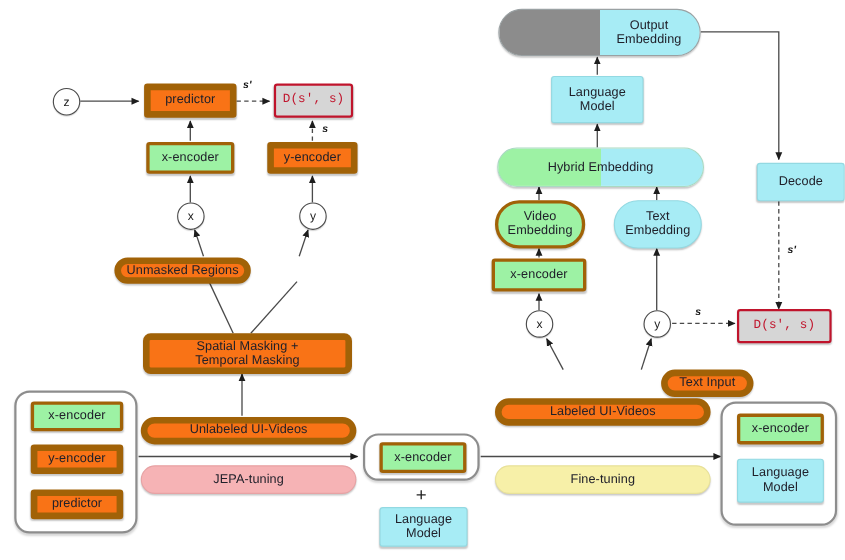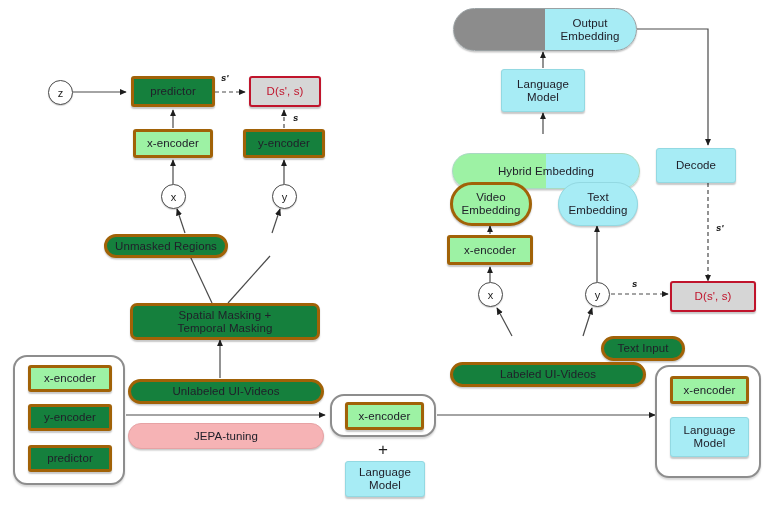--- a/index.html
+++ b/index.html
@@ -3,27 +3,27 @@
 <meta charset="utf-8">
 <style>
   html,body{margin:0;padding:0;background:#ffffff;}
   body{width:768px;height:509px;font-family:"Liberation Sans",sans-serif;}
   #stage{position:relative;width:768px;height:509px;overflow:hidden;background:#fff;}
   svg.edges{position:absolute;left:0;top:0;width:768px;height:509px;pointer-events:none;}
 
   .node{position:absolute;box-sizing:border-box;display:flex;align-items:center;
         justify-content:center;text-align:center;color:#20202a;line-height:1.12;
         font-size:11.5px;letter-spacing:.1px;}
-  .gray{background:#15803d;border:3px solid #a16207;box-shadow:0 1.5px 1.5px rgba(0,0,0,.22);text-align:center;}
+  .gray{background:#f97316;border:6px solid #a16207;box-shadow:0 1.5px 1.5px rgba(0,0,0,.22);text-align:center;}
   .green{background:#9df2a4;border:3px solid #a16207;box-shadow:0 1.5px 1.5px rgba(0,0,0,.22);}
   .cyan{background:#a7ecf5;border:1px solid #93d9e2;box-shadow:0 1.5px 1.5px rgba(0,0,0,.22);}
   .pink{background:#f6b3b5;border:1px solid #e7a2a4;box-shadow:0 1.5px 1.5px rgba(0,0,0,.22);}
   .yellow{background:#f7f0a8;border:1px solid #e8e199;box-shadow:0 1.5px 1.5px rgba(0,0,0,.22);}
   .redline{background:#d6d6d6;border:2.5px solid #c0142c;box-shadow:0 1.5px 1.5px rgba(0,0,0,.22);}
-  .redline .lbl{color:#c0142c;}
+  .redline .lbl{color:#c0142c;font-family:Liberation Mono, monospace;}
   .pill{border-radius:999px;}
   .rect{border-radius:3px;}
 
   .grad-hybrid{background:linear-gradient(to right,#9df2a4 0%,#9df2a4 50%,#a7ecf5 50%,#a7ecf5 100%);
                border:1px solid #a9d9c2;box-shadow:0 1.5px 1.5px rgba(0,0,0,.22);}
   .grad-output{background:linear-gradient(to right,#8c8c8c 0%,#8c8c8c 50%,#a7ecf5 50%,#a7ecf5 100%);
                border:1px solid #9aa1a3;box-shadow:0 1.5px 1.5px rgba(0,0,0,.22);}
 
   .circ{position:absolute;box-sizing:border-box;border-radius:50%;background:#fff;
         border:1px solid #4a4a4a;display:flex;align-items:center;justify-content:center;
@@ -179,21 +179,21 @@
   <div class="node grad-output pill" style="left:453px;top:8px;width:184px;height:43px;flex-direction:column;justify-content:center;padding-left:90px;box-sizing:border-box;">
     <span>Output</span>
     <span>Embedding</span>
   </div>
 
   <div class="node cyan rect" style="left:501px;top:69px;width:84px;height:43px;flex-direction:column;">
     <span>Language</span>
     <span>Model</span>
   </div>
 
-  <div class="node grad-hybrid pill" style="left:452px;top:134px;width:188px;height:36px;margin-top:19px;">
+  <div class="node grad-hybrid pill" style="left:452px;top:134px;width:188px;height:36px;">
     <span class="lbl">Hybrid Embedding</span>
   </div>
 
   <div class="node green pill" style="left:450px;top:182px;width:82px;height:44px;flex-direction:column;">
     <span>Video</span>
     <span>Embedding</span>
   </div>
   <div class="node cyan pill" style="left:558px;top:182px;width:80px;height:44px;flex-direction:column;">
     <span>Text</span>
     <span>Embedding</span>
@@ -213,22 +213,25 @@
   <div class="elbl" style="left:632px;top:278px;">s</div>
   <div class="elbl" style="left:716px;top:222px;">s'</div>
 
   <div class="node gray pill" style="left:557px;top:336px;width:84px;height:25px;margin-left:44px;">
     <span class="lbl">Text Input</span>
   </div>
 
   <div class="node gray pill" style="left:450px;top:362px;width:196px;height:25px;">
     <span class="lbl">Labeled UI-Videos</span>
   </div>
-
-  <div class="node cyan rect" style="left:656px;top:148px;width:80px;height:35px;">
+  <div class="node yellow pill" style="left:450px;top:423px;width:196px;height:26px;">
+    <span class="lbl">Fine-tuning</span>
+  </div>
+
+  <div class="node cyan rect" style="left:688px;top:148px;width:80px;height:35px;">
     <span class="lbl">Decode</span>
   </div>
 
   <div class="node redline rect" style="left:670px;top:281px;width:86px;height:31px;">
     <span class="lbl">D(s', s)</span>
   </div>
 
   <div class="group" style="left:655px;top:365px;width:106px;height:113px;">
     <div class="node green rect" style="left:13px;top:9px;width:79px;height:28px;">
       <span class="lbl">x-encoder</span>

